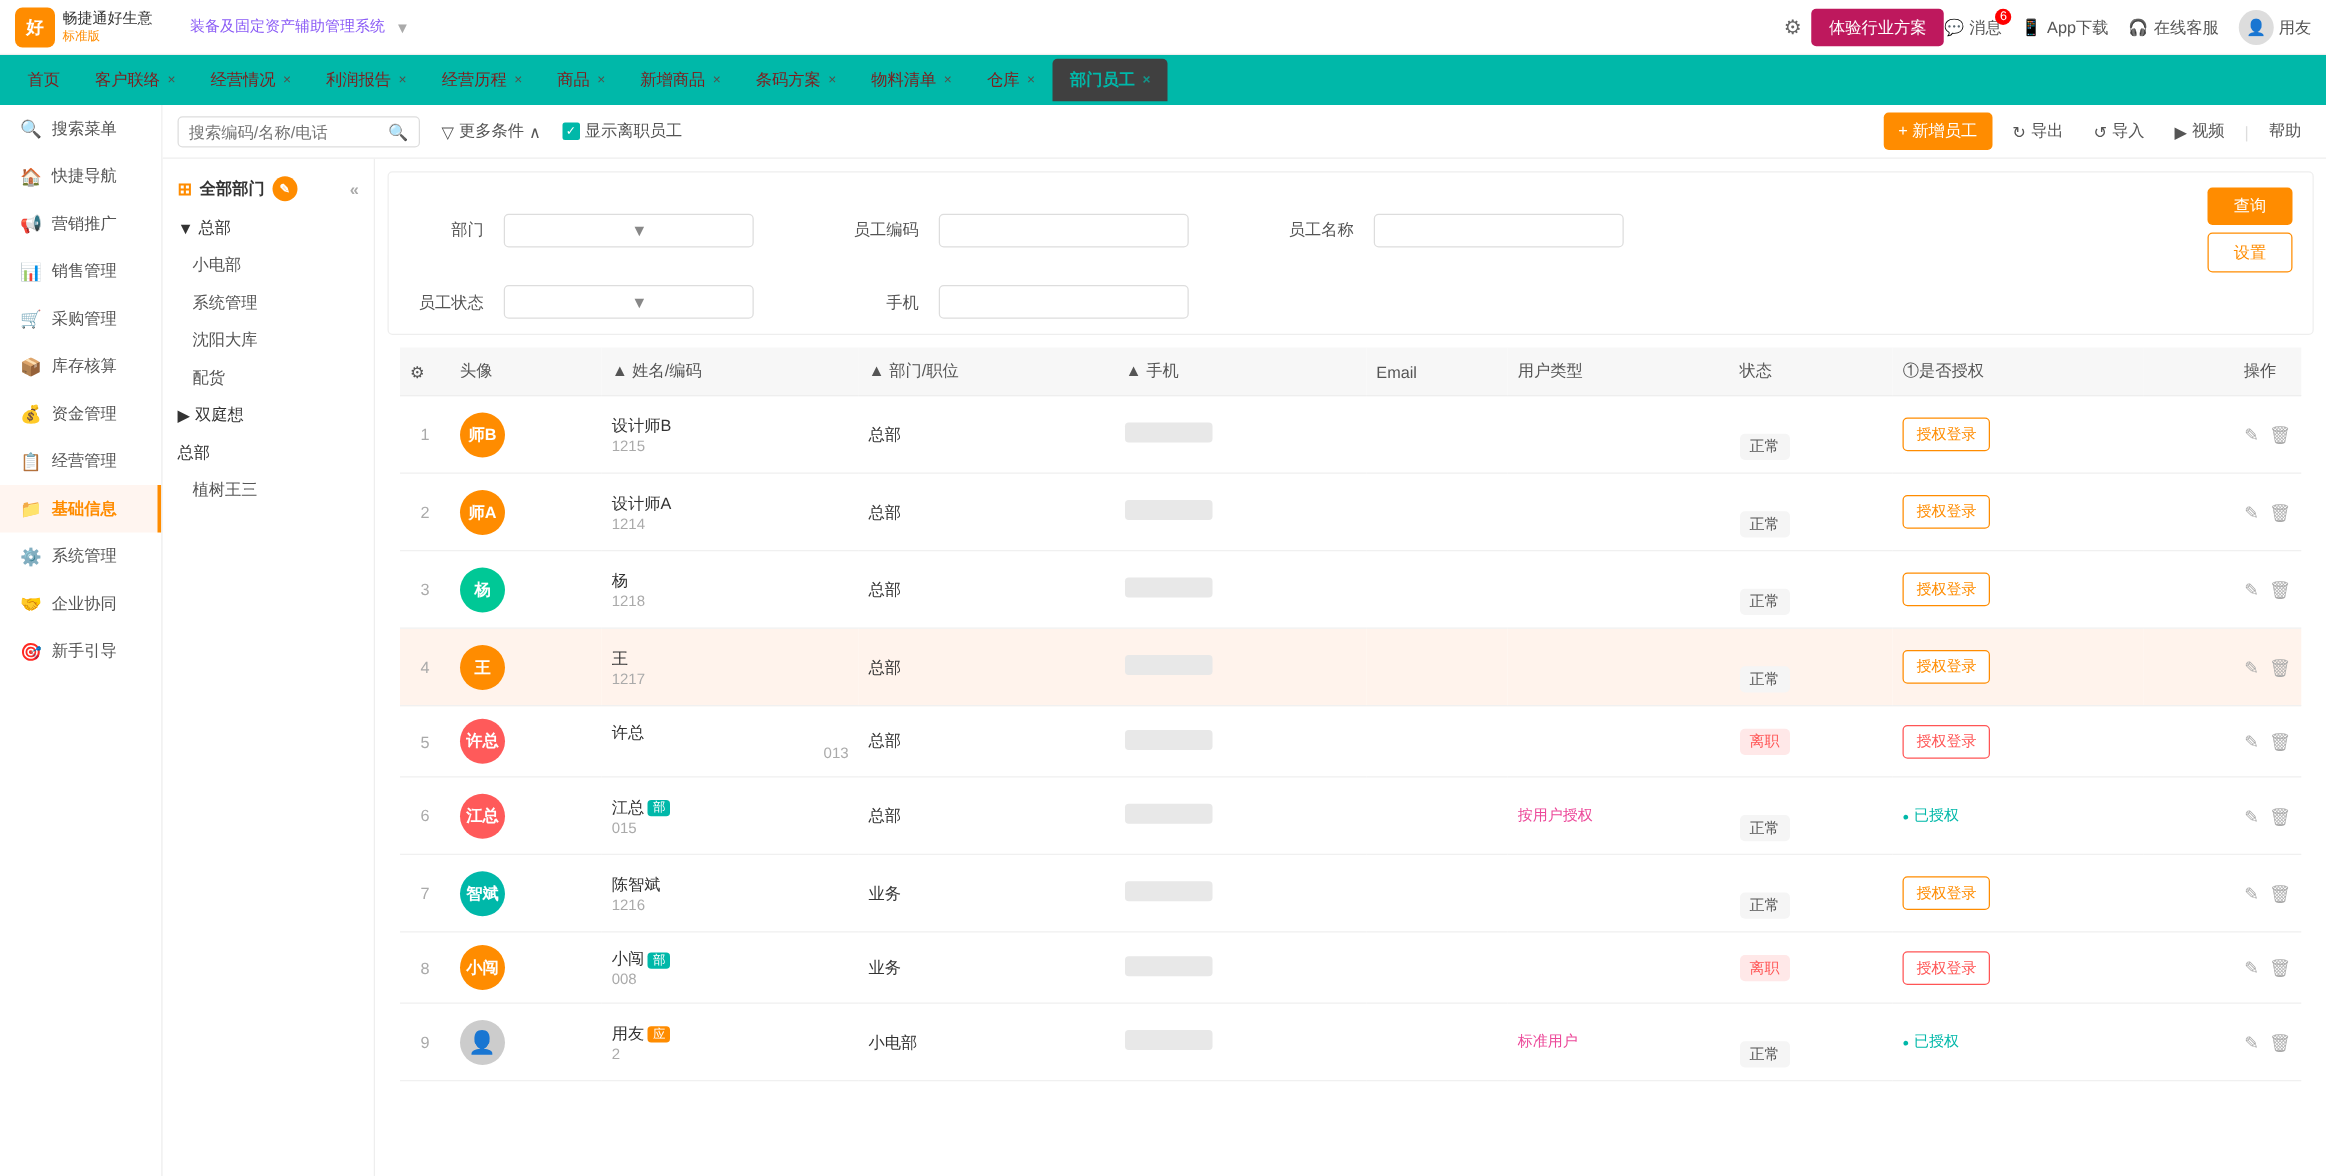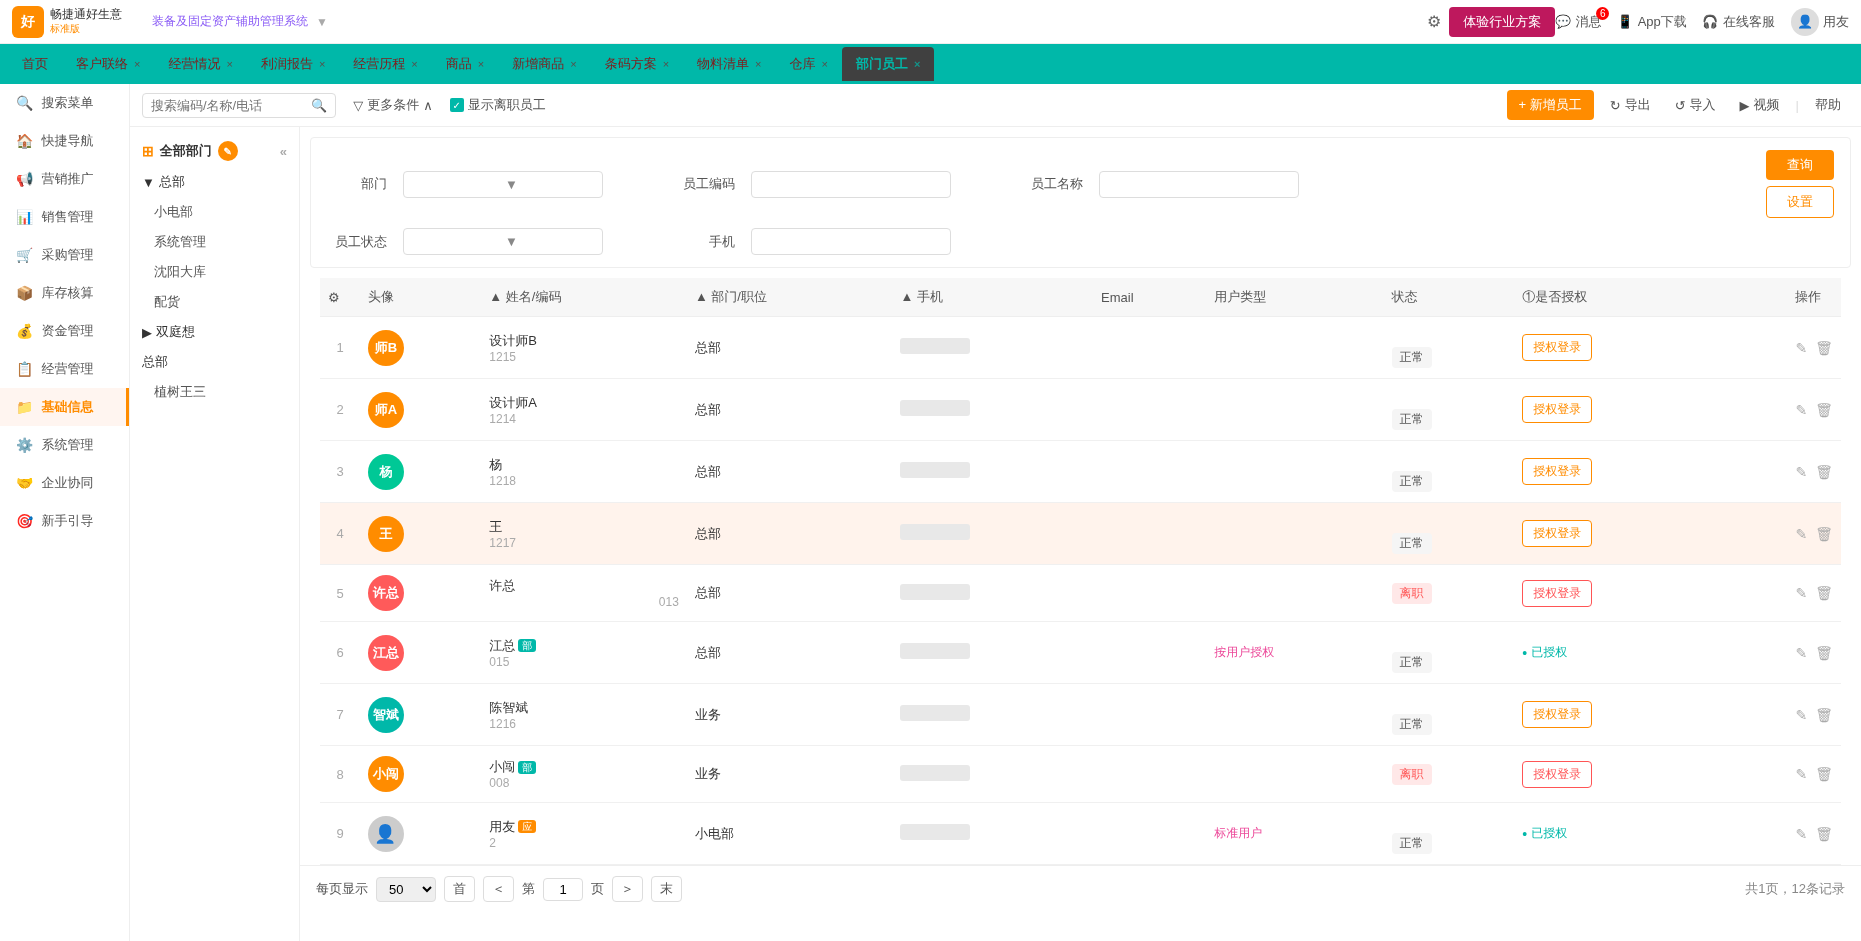--- a/index.html
+++ b/index.html
@@ -525,32 +525,17 @@
       <div class="op-btns" style="justify-content:flex-end;">
         <button class="op-btn" title="编辑">✎</button>
         <button class="op-btn" title="删除">🗑</button>
       </div>
     </td>
   </tr>
               </tbody>
           </table>
         </div>
 
-        <div class="pagination">
-          <span class="page-size-label">每页显示</span>
-          <select class="page-size-select">
-            <option>50</option>
-            <option>100</option>
-          </select>
-          <button class="page-btn">首</button>
-          <button class="page-btn">＜</button>
-          <span>第</span>
-          <input class="page-input" type="text" value="1" style="">
-          <span>页</span>
-          <button class="page-btn">＞</button>
-          <button class="page-btn">末</button>
-          <span class="total-info">共1页，12条记录</span>
-        </div>
 
       </div>
     </div>
   </div>
 </div>
 
 </body></html>

